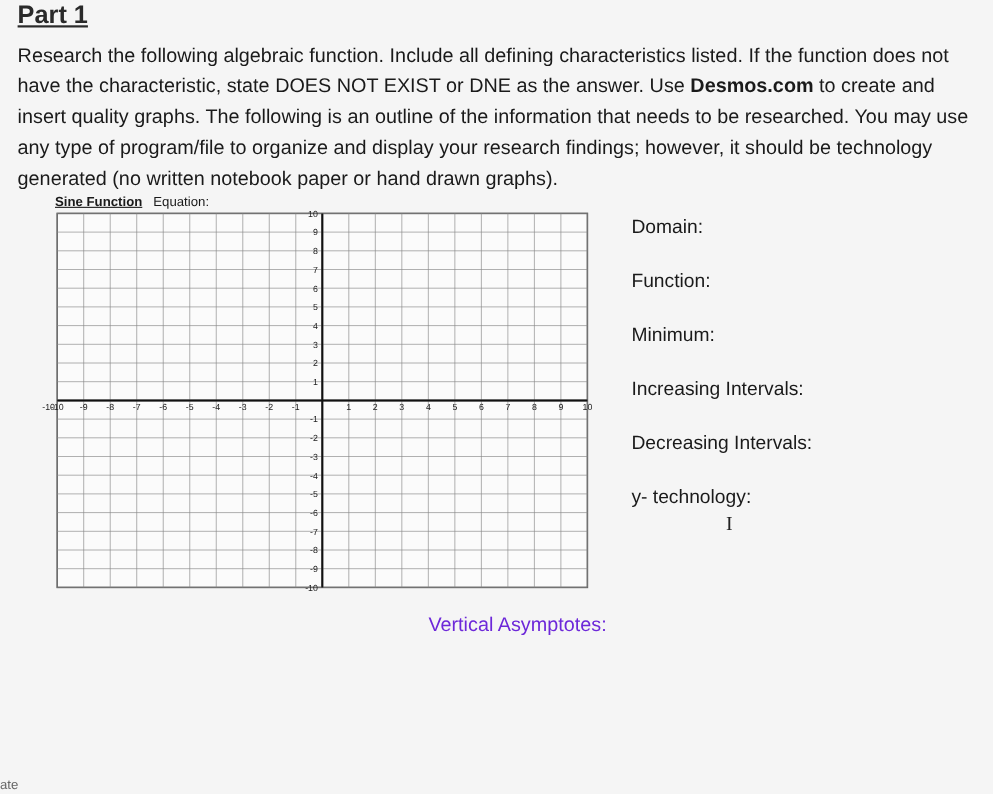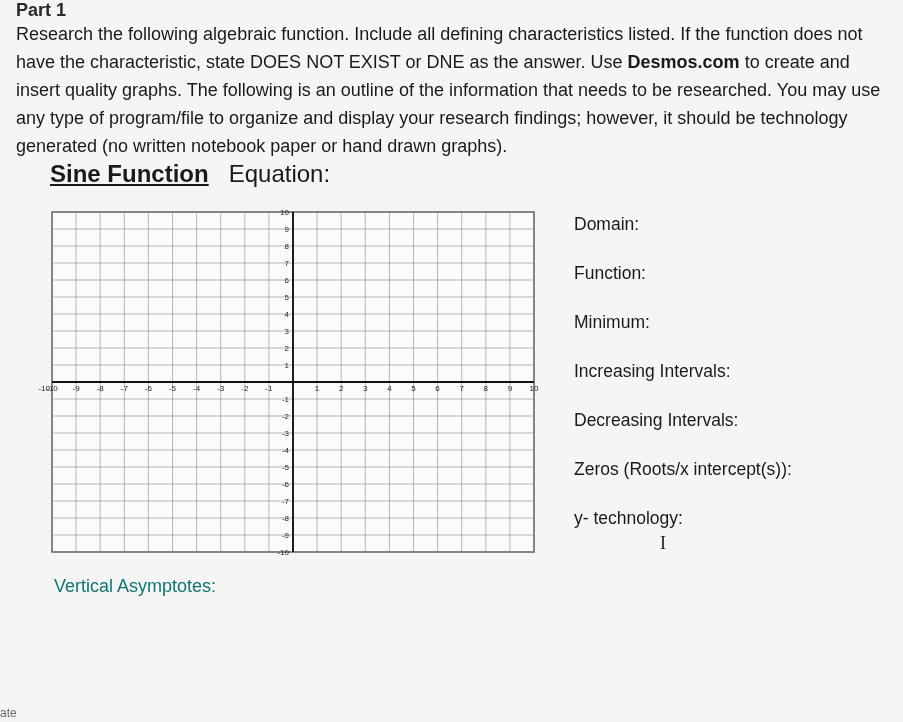--- a/index.html
+++ b/index.html
@@ -14,34 +14,36 @@
     color: #1a1a1a;
   }
   .page {
     background: #f5f5f5;
     padding: 0 16px 20px 16px;
     min-height: 100%;
     position: relative;
   }
   .part-header {
     font-weight: bold;
-    font-size: 18px;
+    font-size: 23px;
+    text-decoration: underline;
     color: #2a2a2a;
     padding-top: 0;
+    margin-bottom: 10px;
   }
   .instructions {
     font-size: 18px;
     line-height: 1.55;
     color: #1a1a1a;
   }
   .instructions b { font-weight: bold; }
   .sine-row {
-    font-size: 24px;
+    font-size: 12px;
     margin-left: 34px;
-    margin-bottom: 20px;
+    margin-bottom: 0;
     color: #1a1a1a;
   }
   .sine-row .ul { text-decoration: underline; font-weight: bold; }
   .content-row {
     display: flex;
     align-items: flex-start;
     gap: 30px;
   }
   .graph-wrap {
     flex: 0 0 auto;
@@ -65,21 +67,22 @@
   .cursor-i {
     font-family: "Times New Roman", serif;
     font-size: 18px;
     margin-left: 86px;
     color: #222;
   }
   .va {
     font-size: 18px;
     margin-left: 38px;
     margin-top: 18px;
-    color: #0f766e;
+    color: #6d28d9;
+    text-align: center;
   }
   .ato {
     position: absolute;
     left: 0;
     bottom: 2px;
     font-size: 12px;
     color: #666;
     text-align: center;
   }
 </style>
@@ -188,21 +191,20 @@
           <text x="16" y="183" text-anchor="end" font-size="8" font-family="Arial" fill="#222">-10</text>
         </svg>
     </div>
 
     <div class="props">
       <div class="prop">Domain:</div>
       <div class="prop">Function:</div>
       <div class="prop">Minimum:</div>
       <div class="prop">Increasing Intervals:</div>
       <div class="prop">Decreasing Intervals:</div>
-      <div class="prop">Zeros (Roots/x intercept(s)):</div>
       <div class="prop yint">y- technology:</div>
       <div class="cursor-i">I</div>
     </div>
   </div>
 
   <div class="va">Vertical Asymptotes:</div>
 
   <div class="ato">ate</div>
 </div>
 

